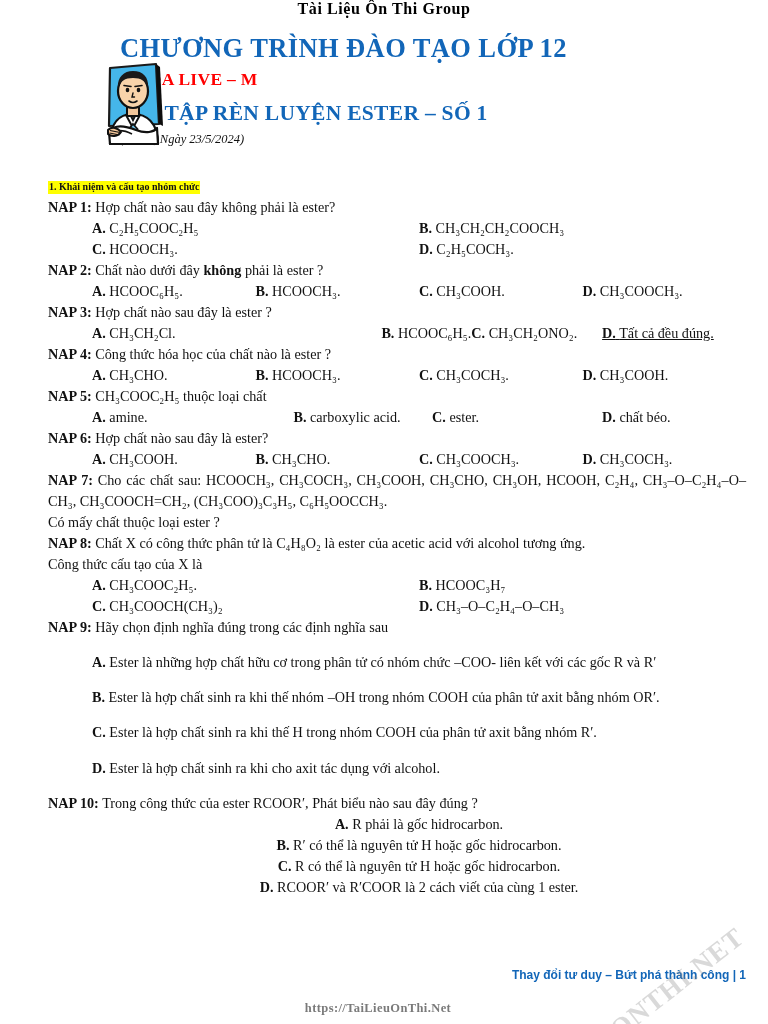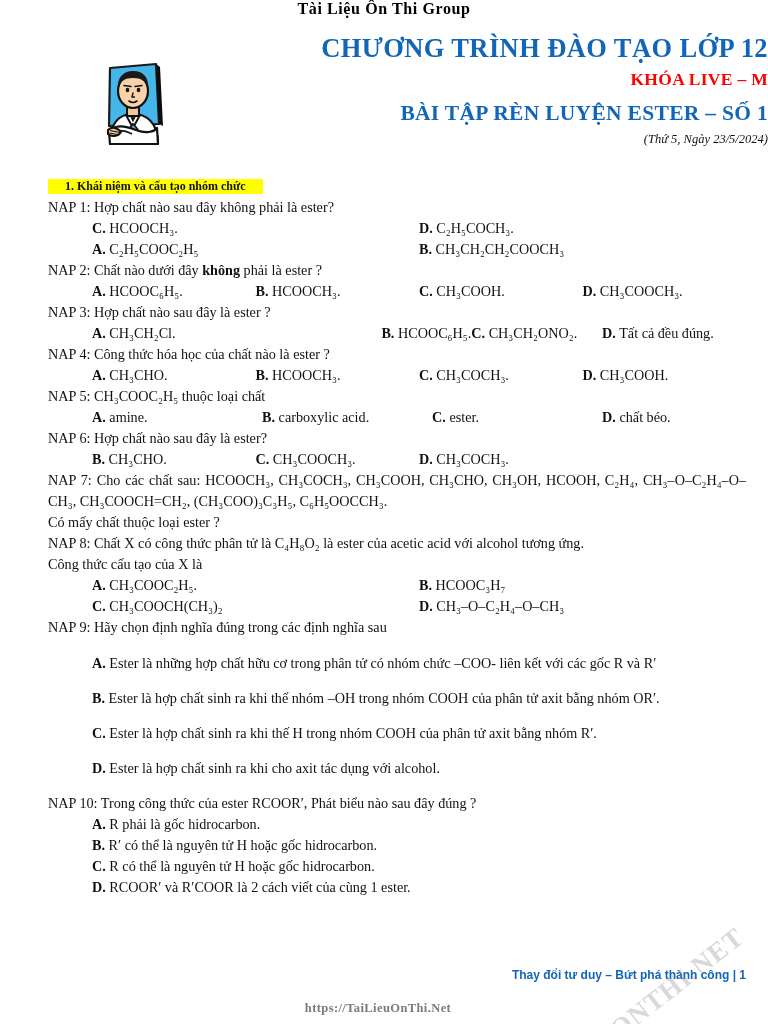--- a/index.html
+++ b/index.html
@@ -33,21 +33,21 @@
   .logo {
     position: absolute;
     left: 96px;
     top: 36px;
     width: 76px;
     height: 88px;
   }
   .titles {
     padding-left: 120px;
     padding-top: 10px;
-    text-align: right;
+    text-align: left;
   }
   .t-main {
     font-size: 26.5px;
     font-weight: bold;
     color: #1266B8;
     letter-spacing: .4px;
     line-height: 1.12;
     white-space: nowrap;
   }
   .t-sub {
@@ -72,56 +72,56 @@
     margin-top: 6px;
   }
 
   
   .sheet {
     padding: 0 22px 0 48px;
     position: relative;
     z-index: 2;
   }
   .section-title {
-    font-size: 12px;
+    font-size: 10px;
     font-weight: bold;
     display: inline-block;
     background: #FFFF00;
     line-height: 1.25;
-    padding: 0 17px;
+    padding: 0 1px;
     margin: 1px 0 3px 0;
   }
 
   .q {
     font-size: 14.2px;
     line-height: 1.48;
     margin: 0;
     text-align: justify;
   }
-  .q .lbl { font-weight: normal; }
+  .q .lbl { font-weight: bold; }
   .q .b { font-weight: bold; }
 
   .opts { margin: 0; line-height: 1.48; font-size: 14.2px; }
   .opts .row { display: flex; padding-left: 44px; }
   .opt { white-space: nowrap; }
   .opt b { font-weight: bold; }
 
   
   .c2 .opt { width: 50%; }
   .c4 .opt { width: 25%; }
   .c4b .opt:nth-child(1) { width: 26%; }
-  .c4b .opt:nth-child(2) { width: 26%; }
+  .c4b .opt:nth-child(2) { width: 26%; text-align: center; }
   .c4b .opt:nth-child(3) { width: 26%; }
   .c4b .opt:nth-child(4) { width: 22%; }
   .c4c .opt:nth-child(1) { width: 30%; }
   .c4c .opt:nth-child(2) { width: 28%; text-align: right; }
   .c4c .opt:nth-child(3) { width: 20%; }
-  .c4c .opt:nth-child(4) { width: 22%; }
-
-  .stack { padding-left: 44px; }
+  .c4c .opt:nth-child(4) { width: 22%; text-decoration: underline; }
+
+  .stack { padding-left: 44px; text-align: center; }
   .stack .line { font-size: 14.2px; line-height: 1.48; }
   .hang { font-size: 14.2px; line-height: 1.48; text-align: justify; }
   .hang .ind { padding-left: 44px; display:inline-block; }
 
   
   .watermark {
     position: absolute;
     right: 18px;
     bottom: 78px;
     font-family: "Liberation Serif", serif;
@@ -213,26 +213,26 @@
 
 <div class="sheet">
 
   <div class="section-title">1. Khái niệm và cấu tạo nhóm chức</div>
 
   
   <div>
     <p class="q"><span class="lbl">NAP 1:</span><span> Hợp chất nào sau đây không phải là ester?</span></p>
     <div class="opts c2">
       <div class="row">
+        <span class="opt"><b>A.</b> <span>C₂H₅COOC₂H₅</span></span>
+        <span class="opt"><b>B.</b> <span>CH₃CH₂CH₂COOCH₃</span></span>
+      </div>
+      <div class="row">
         <span class="opt"><b>C.</b> <span>HCOOCH₃.</span></span>
         <span class="opt"><b>D.</b> <span>C₂H₅COCH₃.</span></span>
-      </div>
-      <div class="row">
-        <span class="opt"><b>A.</b> <span>C₂H₅COOC₂H₅</span></span>
-        <span class="opt"><b>B.</b> <span>CH₃CH₂CH₂COOCH₃</span></span>
       </div>
     </div>
   </div>
 
   
   <div>
     <p class="q"><span class="lbl">NAP 2:</span><span> Chất nào dưới đây </span><span class="b">không</span><span> phải là ester ?</span></p>
     <div class="opts c4">
       <div class="row">
         <span class="opt"><b>A.</b> <span>HCOOC₆H₅.</span></span>
@@ -280,20 +280,21 @@
         <span class="opt"><b>D.</b> <span>chất béo.</span></span>
       </div>
     </div>
   </div>
 
   
   <div>
     <p class="q"><span class="lbl">NAP 6:</span><span> Hợp chất nào sau đây là ester?</span></p>
     <div class="opts c4">
       <div class="row">
+        <span class="opt"><b>A.</b> <span>CH₃COOH.</span></span>
         <span class="opt"><b>B.</b> <span>CH₃CHO.</span></span>
         <span class="opt"><b>C.</b> <span>CH₃COOCH₃.</span></span>
         <span class="opt"><b>D.</b> <span>CH₃COCH₃.</span></span>
       </div>
     </div>
   </div>
 
   
   <div>
     <p class="q"><span class="lbl">NAP 7:</span><span> Cho các chất sau: HCOOCH₃, CH₃COCH₃, CH₃COOH, CH₃CHO, CH₃OH, HCOOH, C₂H₄, CH₃–O–C₂H₄–O–CH₃, CH₃COOCH=CH₂, (CH₃COO)₃C₃H₅, C₆H₅OOCCH₃.</span></p>

